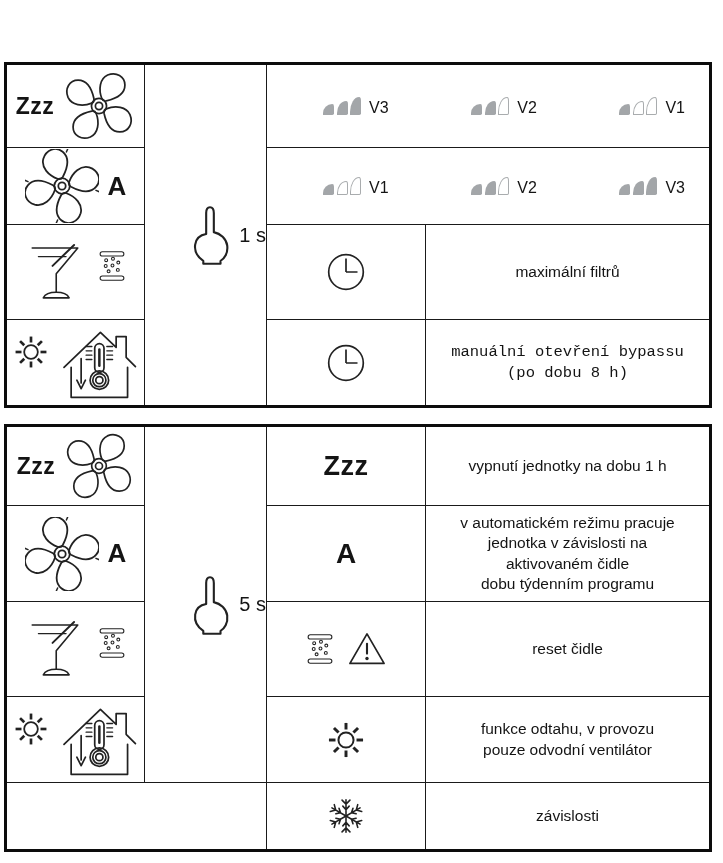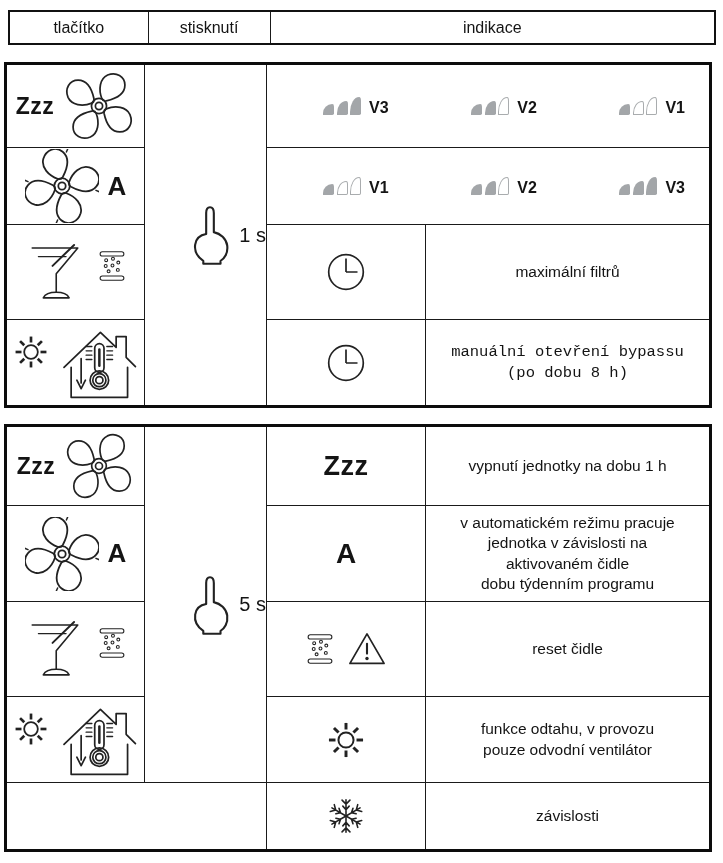--- a/index.html
+++ b/index.html
@@ -23,55 +23,41 @@
   .zzz-btn{font-size:23px;font-weight:bold;letter-spacing:.5px;}
   .a-btn{font-size:26px;font-weight:bold;}
   .zzz-ind{font-size:27px;font-weight:bold;letter-spacing:.5px;}
   .a-ind{font-size:28px;font-weight:bold;}
 
   .presscell{display:flex;align-items:center;justify-content:flex-end;gap:7px;}
   .press-label{font-size:20px;}
 
   .vrow{display:flex;align-items:center;justify-content:space-between;padding:0 24px 0 56px;box-sizing:border-box;}
   .speed{display:flex;align-items:flex-end;gap:8px;}
-  .speed-label{font-size:16px;font-weight:bold;line-height:15px;}
+  .speed-label{font-size:16px;font-weight:normal;line-height:15px;}
   .bars{display:flex;align-items:flex-end;gap:2.5px;}
   .bar{width:11px;border-radius:100% 20% 2px 0 / 100% 26% 2px 0;box-sizing:border-box;}
   .bar:nth-child(1){height:11px;}
   .bar:nth-child(2){height:14.5px;}
   .bar:nth-child(3){height:18px;}
   .bar.filled{background:#a3a6a9;}
   .bar.empty{background:#ffffff;border:1.6px solid #a9acae;}
 
   .txt{font-size:15.5px;line-height:1.32;text-align:center;white-space:pre-line;padding:4px 8px;}
   .iconcell{display:flex;align-items:center;justify-content:center;gap:10px;}
 
   svg{display:block;}
   .sun-left{align-self:flex-start;margin-top:10px;}
   .filter-right{align-self:flex-start;margin-top:10px;}
 </style>
 </head>
 <body>
 
 <div class="page">
 
-  <table class="hdr">
-    <colgroup>
-        <col style="width:139px">
-        <col style="width:122px">
-        <col>
-      </colgroup>
-    <tbody>
-        <tr>
-      <td>tlačítko</td>
-      <td>stisknutí</td>
-      <td>indikace</td>
-    </tr>
-  </tbody>
-    </table>
 
   <table class="t t1">
     <colgroup>
         <col style="width:139px">
         <col style="width:122px">
         <col style="width:159px">
         <col>
       </colgroup>
     <tbody>
         <tr style="height:84px;">

